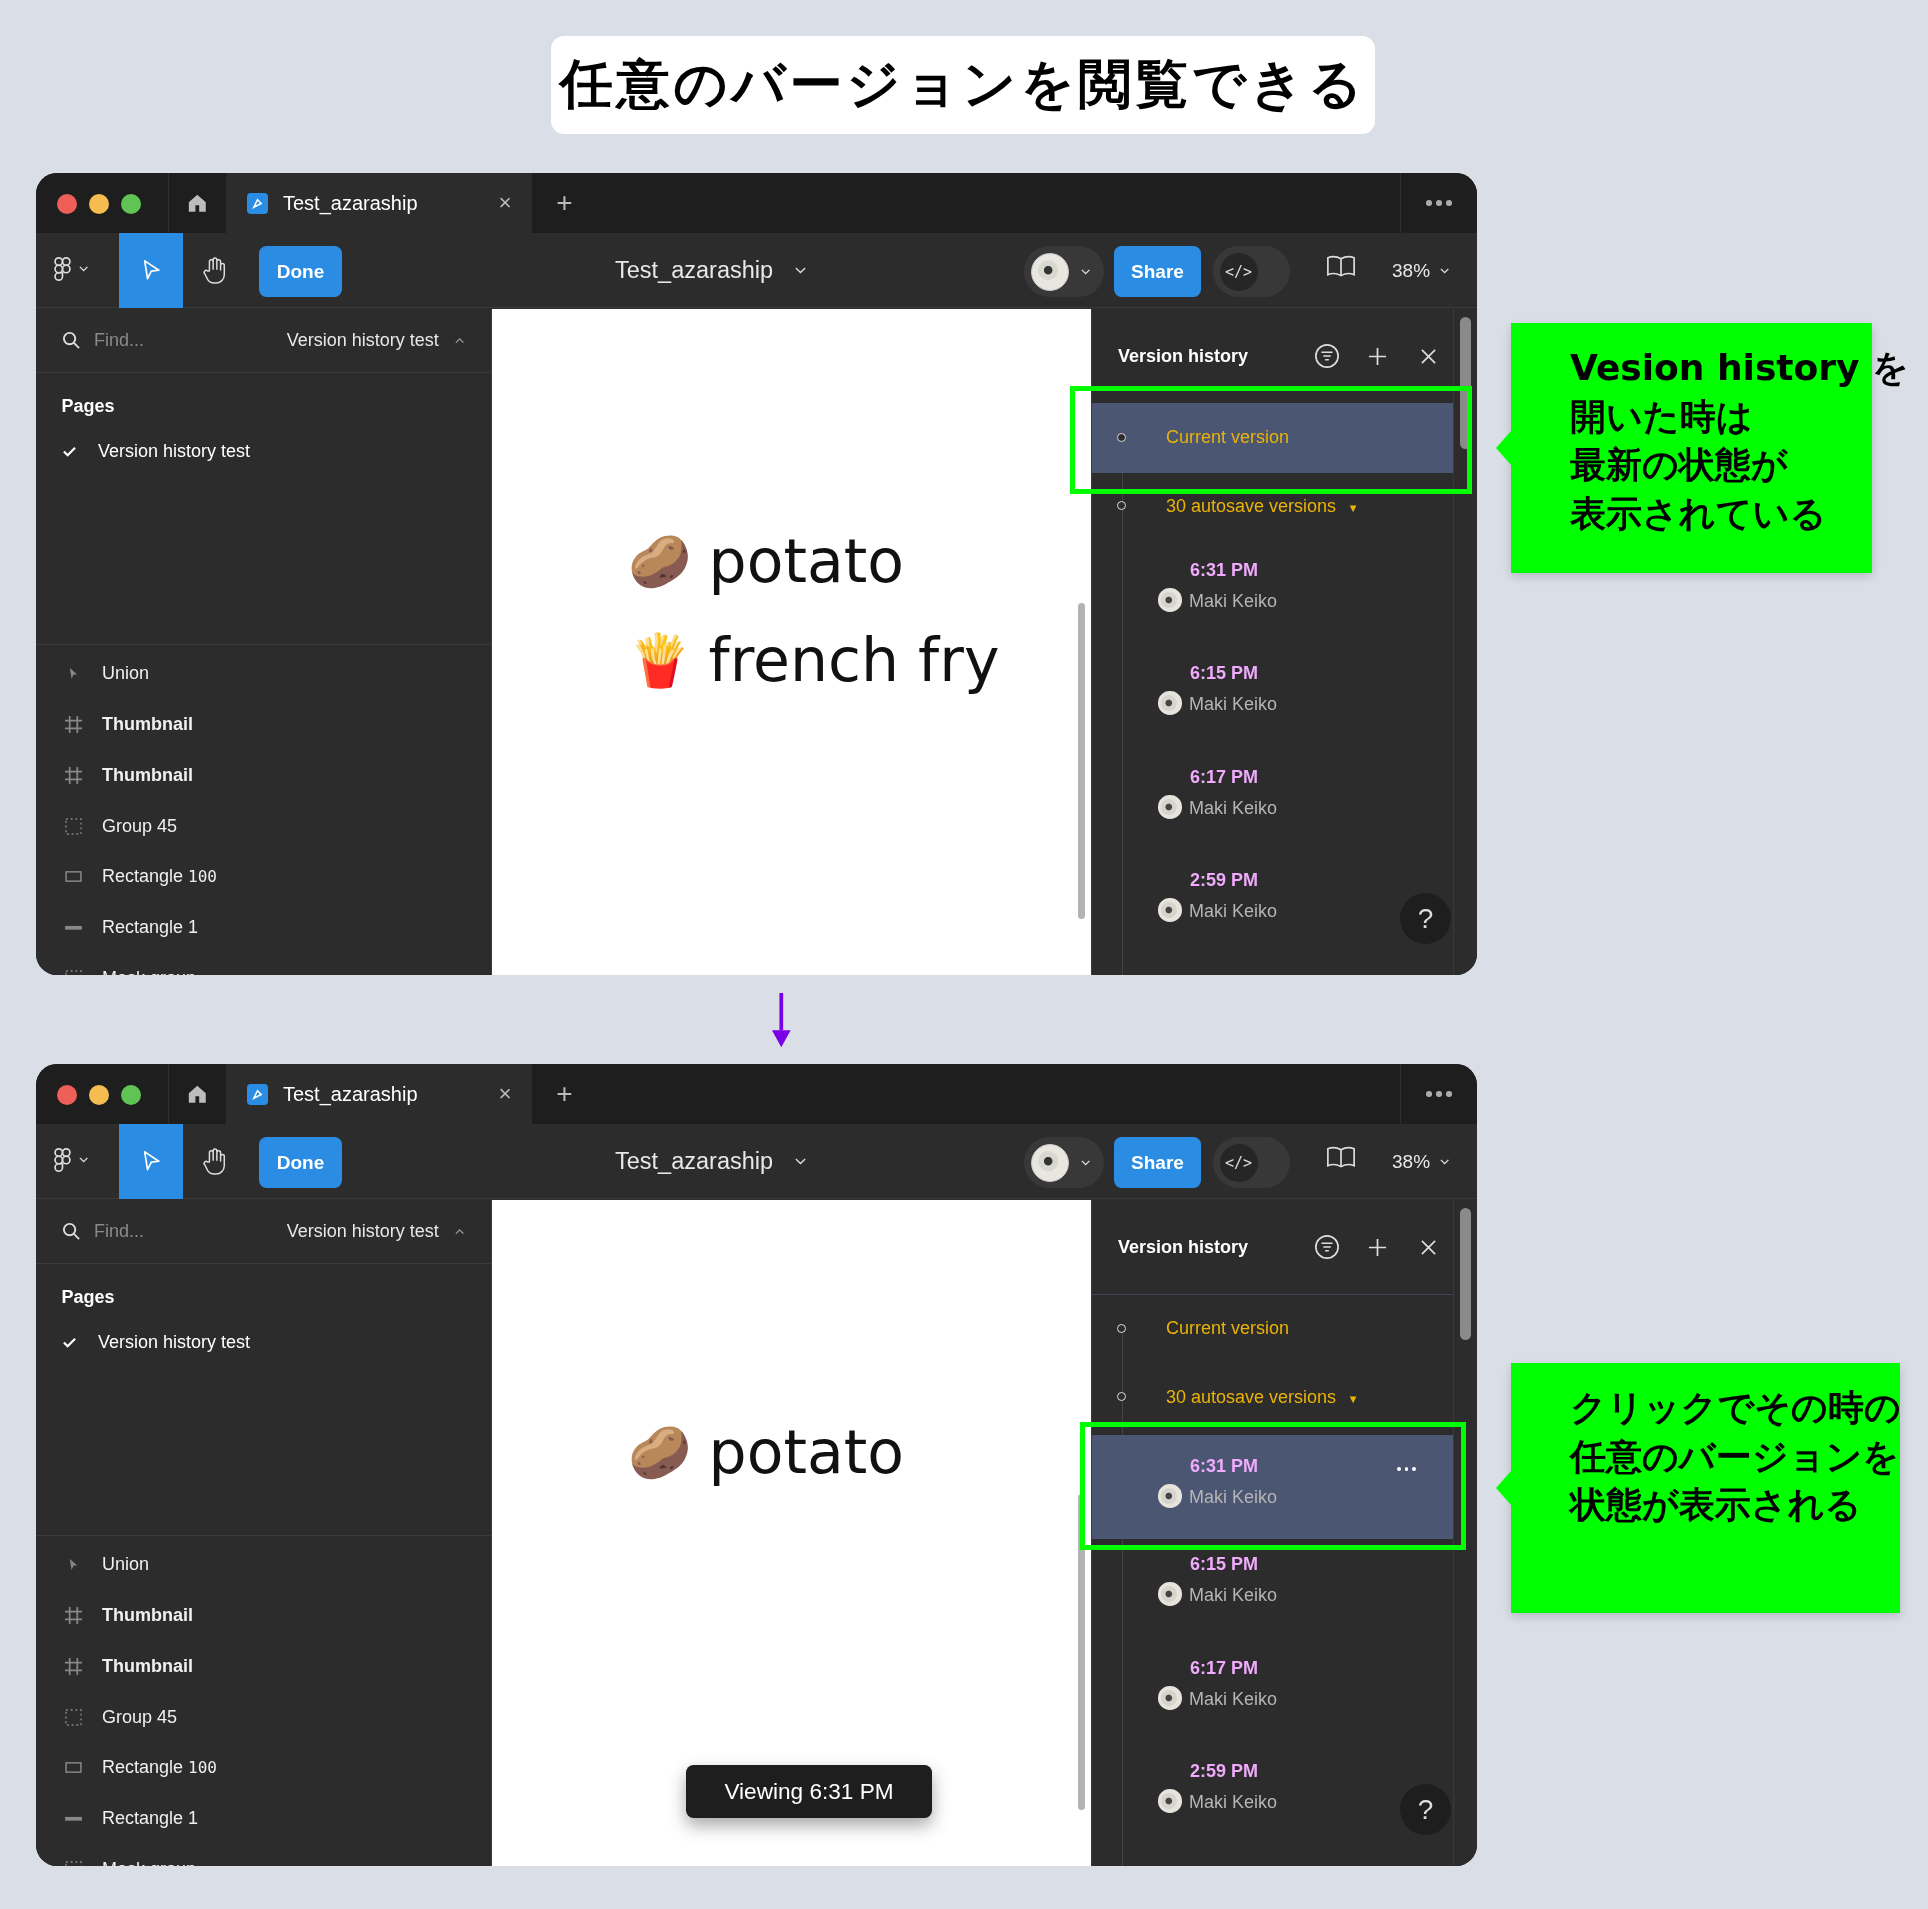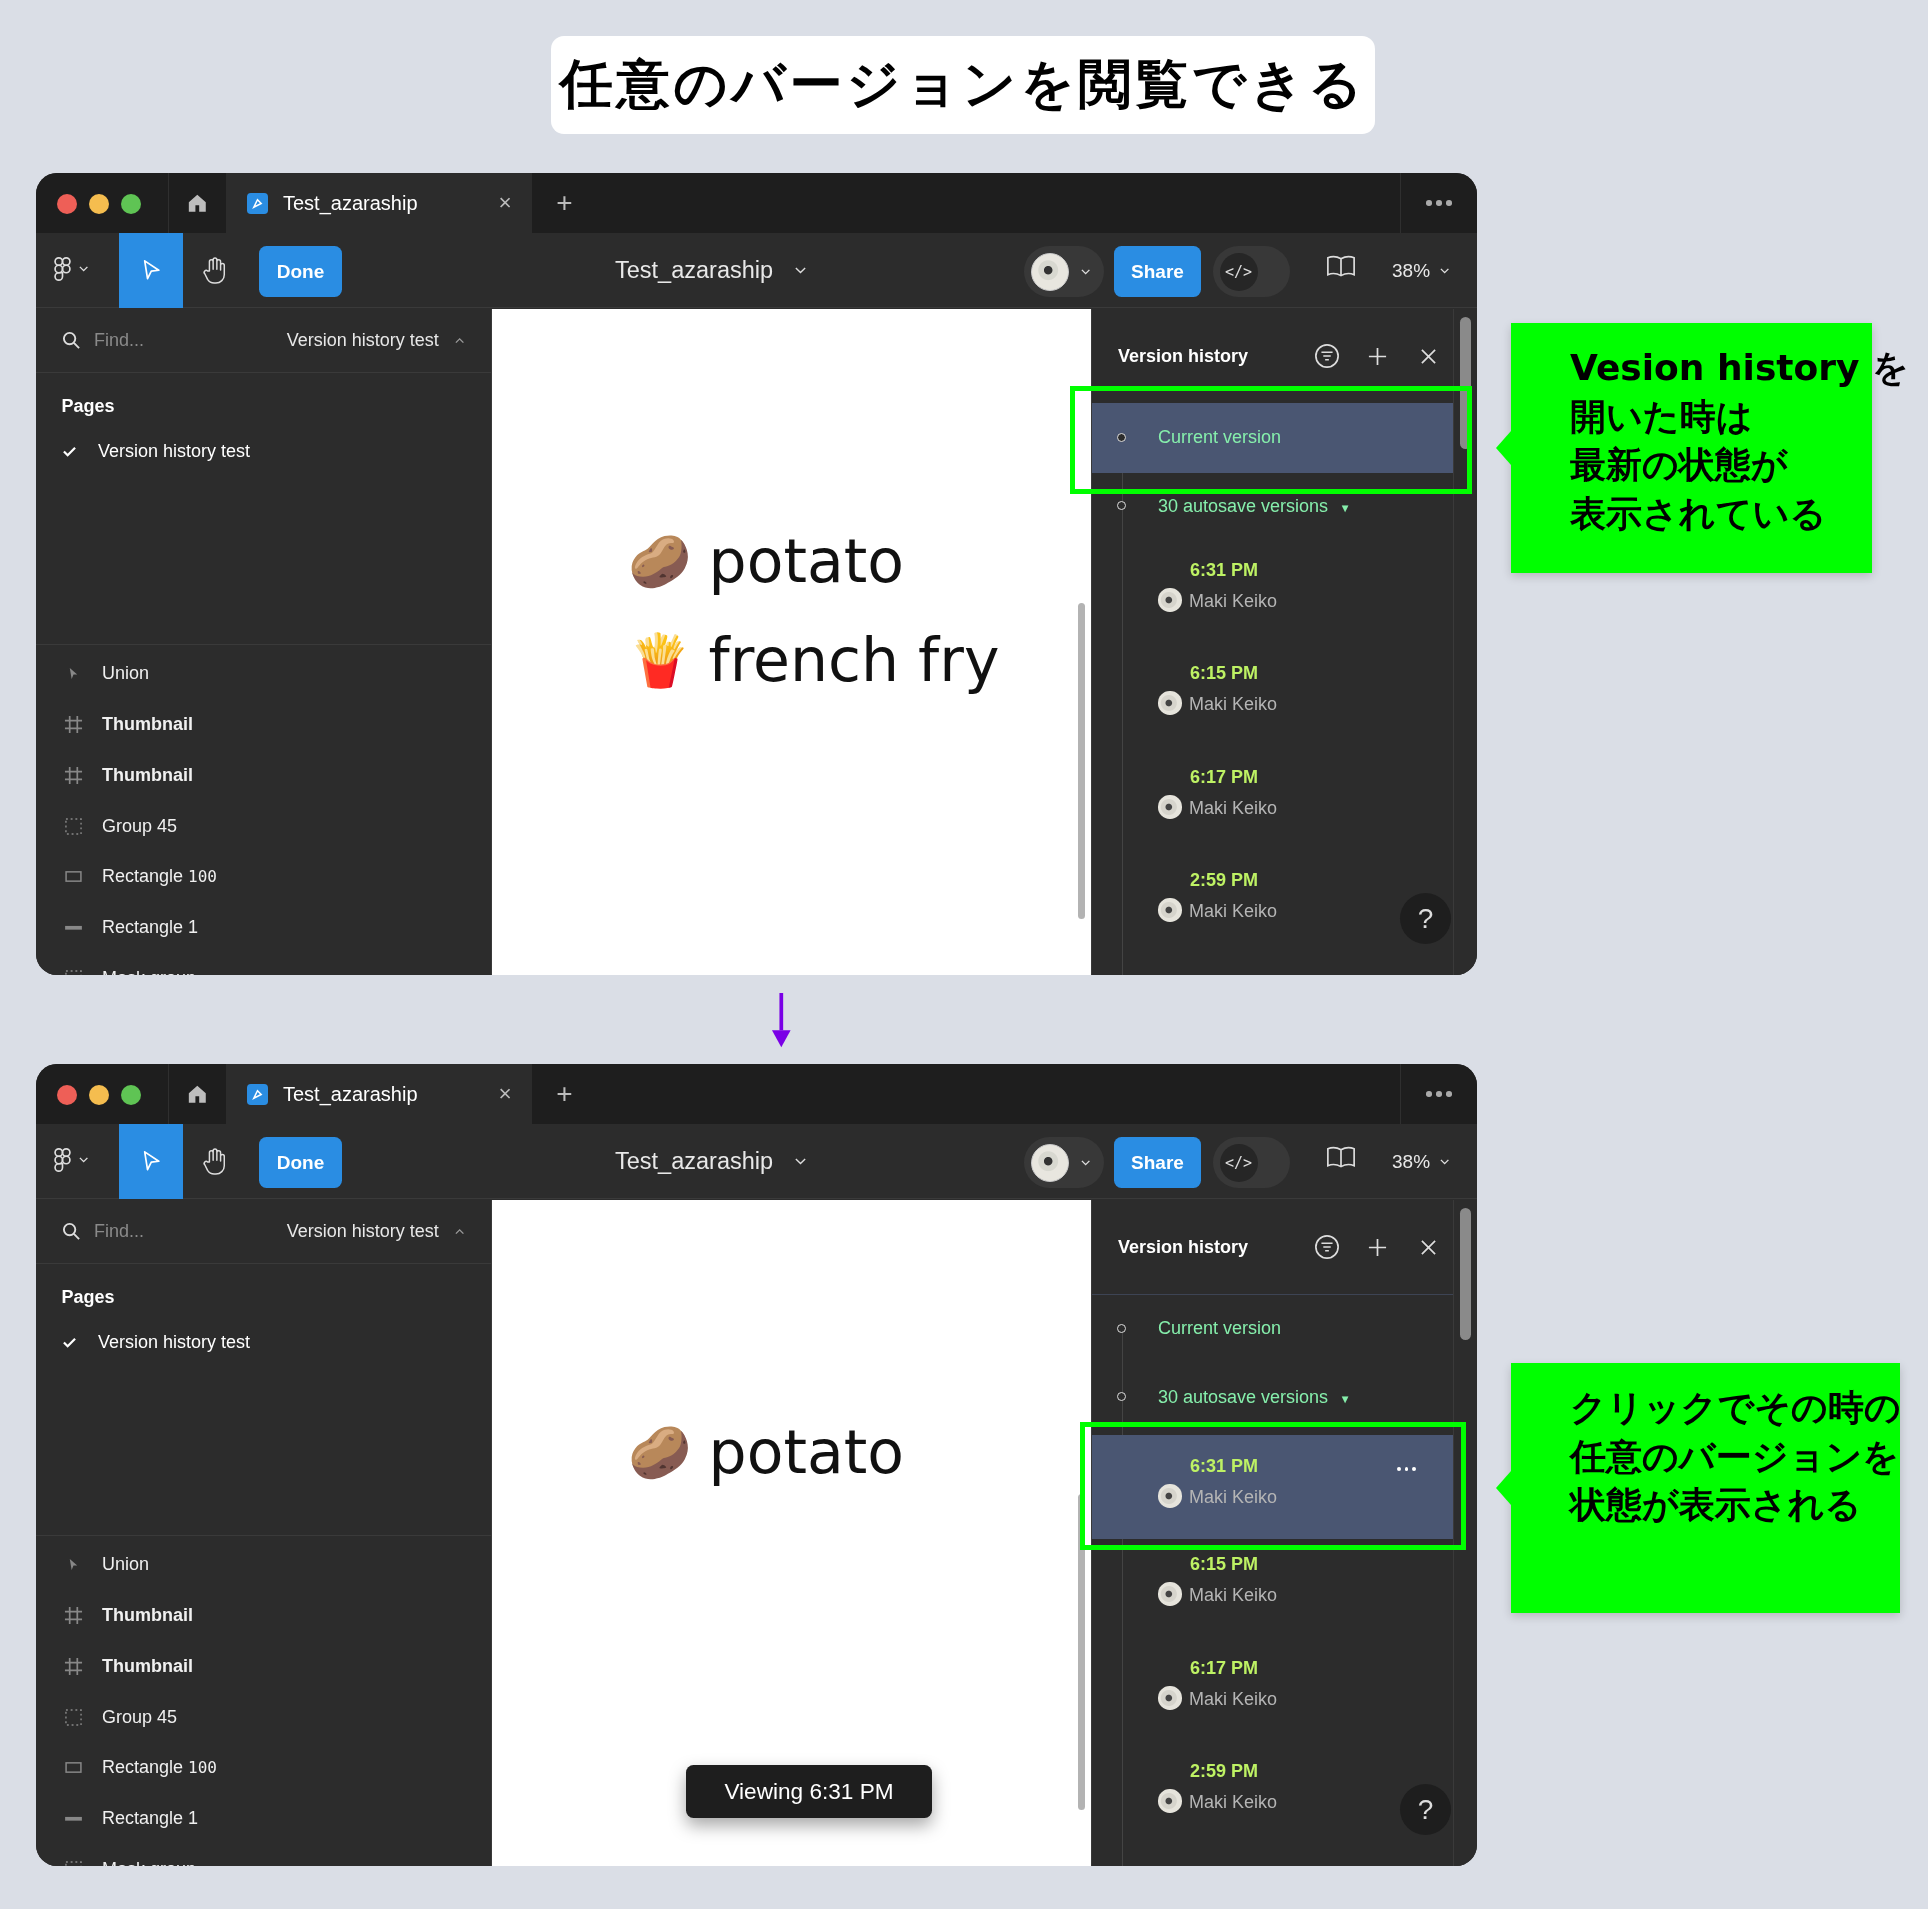--- a/index.html
+++ b/index.html
@@ -62,23 +62,23 @@
 
   .vh-panel { position: absolute; left: 1055px; top: 136px; width: 386px; height: 667px; background: #2c2c2c; border-left: 0.9px solid #3a3a3a; }
   .vh-header { position: absolute; left: 0; top: 0; width: 362px; height: 94px; display: flex; align-items: center; padding-left: 26px; }
   .vh-header .vh-title { font-size: 18px; font-weight: 700; color: #fff; flex: 1; }
   .vh-header .hicon { width: 51px; display: flex; align-items: center; justify-content: center; }
   .vh-sep { position: absolute; left: 0; top: 94px; width: 362px; border-top: 0.9px solid #3d4454; }
   .vh-timeline { position: absolute; left: 30px; top: 132px; height: 535px; border-left: 0.9px solid #444; }
   .vh-row { position: absolute; left: 0; width: 362px; }
   .vh-row.sel { background: #4a5672; }
   .vh-dot { position: absolute; left: 24.5px; width: 9.4px; height: 9.4px; border: 1.9px solid #ddd; border-radius: 50%; background: #2c2c2c; }
-  .vh-label { position: absolute; left: 66px; font-size: 18px; color: #86efac; }
+  .vh-label { position: absolute; left: 74px; font-size: 18px; color: #eab308; }
   .vh-caret { font-size: 11.3px; margin-left: 11.3px; }
-  .vh-time { position: absolute; left: 98px; font-size: 18px; font-weight: 700; color: #bef264; text-align: right; }
+  .vh-time { position: absolute; left: 98px; font-size: 18px; font-weight: 700; color: #f0abfc; text-align: right; }
   .vh-author { position: absolute; left: 66px; display: flex; align-items: flex-end; gap: 7.5px; font-size: 18px; color: #b5b5b5; }
   .avatar-sm { width: 23.5px; height: 23.5px; border-radius: 50%; background: radial-gradient(circle at 45% 50%, #444 0 2.8px, #d6d4cc 3.8px 7.5px, #e6e4dc 8.5px); }
   .vh-more { position: absolute; right: 38px; display: flex; gap: 3.8px; }
   .vh-more i { width: 3.8px; height: 3.8px; background: #fff; border-radius: 50%; display: block; }
   .vh-scroll { position: absolute; right: 5.6px; top: 7.5px; width: 11.3px; height: 132px; background: #8a8a8a; border-radius: 5.6px; }
   .vh-scroll-track { position: absolute; right: 0; top: 0; width: 24.5px; height: 100%; border-left: 0.9px solid #3a3a3a; }
   .help-btn { position: absolute; left: 308px; top: 584px; width: 51px; height: 51px; border-radius: 50%; background: #1e1e1e; display: flex; align-items: center; justify-content: center; font-size: 28px; color: #ddd; font-weight: 300; }
 
   .hl-box { position: absolute; border: 5.6px solid #00ff00; }
   .callout { position: absolute; background: #00ff00; box-shadow: 0 3.8px 9.4px rgba(0,0,0,0.18); color: #000; font-family: "DejaVu Sans", sans-serif; font-weight: 700; padding: 21px 19px; line-height: 1.35; }

